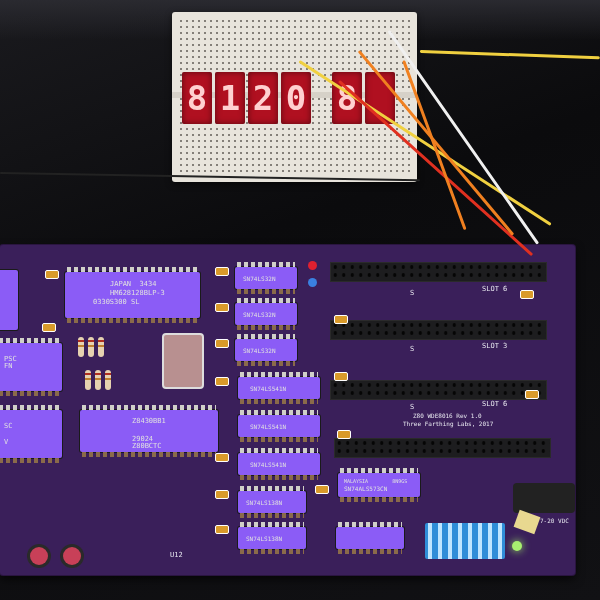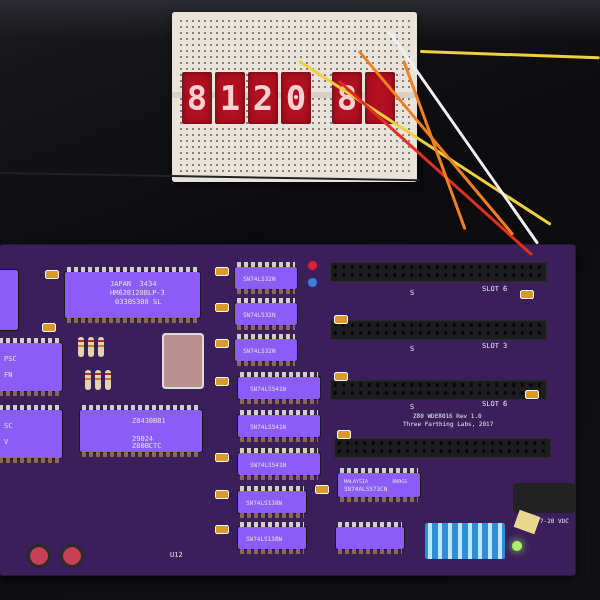--- a/index.html
+++ b/index.html
@@ -54,47 +54,47 @@
   </div>
 </div>
 
 <div class="abs pcb">
 
   <div class="abs chip" style="left:-10px;top:25px;width:28px;height:60px;"></div>
   <div class="abs chip" style="left:-10px;top:98px;width:72px;height:48px;">
     <div class="pins-top"></div>
       <div class="pins-bot"></div>
     <span class="chip-text" style="left:14px;top:12px;">PSC</span>
-    <span class="chip-text" style="left:14px;top:28px;">FN</span>
+    <span class="chip-text" style="left:14px;top:19px;">FN</span>
   </div>
   <div class="abs chip" style="left:-10px;top:165px;width:72px;height:48px;">
     <div class="pins-top"></div>
       <div class="pins-bot"></div>
     <span class="chip-text" style="left:14px;top:12px;">SC</span>
     <span class="chip-text" style="left:14px;top:28px;">V</span>
   </div>
 
   <div class="abs chip" style="left:65px;top:27px;width:135px;height:46px;">
     <div class="pins-top"></div>
       <div class="pins-bot"></div>
     <span class="chip-text" style="left:45px;top:8px;">JAPAN  3434</span>
     <span class="chip-text" style="left:45px;top:17px;">HM628128BLP-3</span>
-    <span class="chip-text" style="left:50px;top:26px;text-align:right;">0330S300 SL</span>
+    <span class="chip-text" style="left:28px;top:26px;text-align:right;">0330S300 SL</span>
   </div>
 
   <div class="abs crystal" style="left:162px;top:88px;width:38px;height:52px;"></div>
 
   <div class="abs res" style="left:78px;top:92px;"></div>
   <div class="abs res" style="left:88px;top:92px;"></div>
   <div class="abs res" style="left:98px;top:92px;"></div>
   <div class="abs res" style="left:85px;top:125px;"></div>
   <div class="abs res" style="left:95px;top:125px;"></div>
   <div class="abs res" style="left:105px;top:125px;"></div>
 
-  <div class="abs chip" style="left:80px;top:165px;width:122px;height:42px;">
+  <div class="abs chip" style="left:80px;top:165px;width:138px;height:42px;">
     <div class="pins-top"></div>
       <div class="pins-bot"></div>
     <span class="chip-text" style="left:52px;top:7px;">Z8430BB1</span>
     <span class="chip-text" style="left:52px;top:32px;">Z80BCTC</span>
     <span class="chip-text" style="left:52px;top:25px;">29024</span>
   </div>
 
 
   <div class="abs btn-red" style="left:30px;top:302px;"></div>
   <div class="abs btn-red" style="left:63px;top:302px;"></div>

